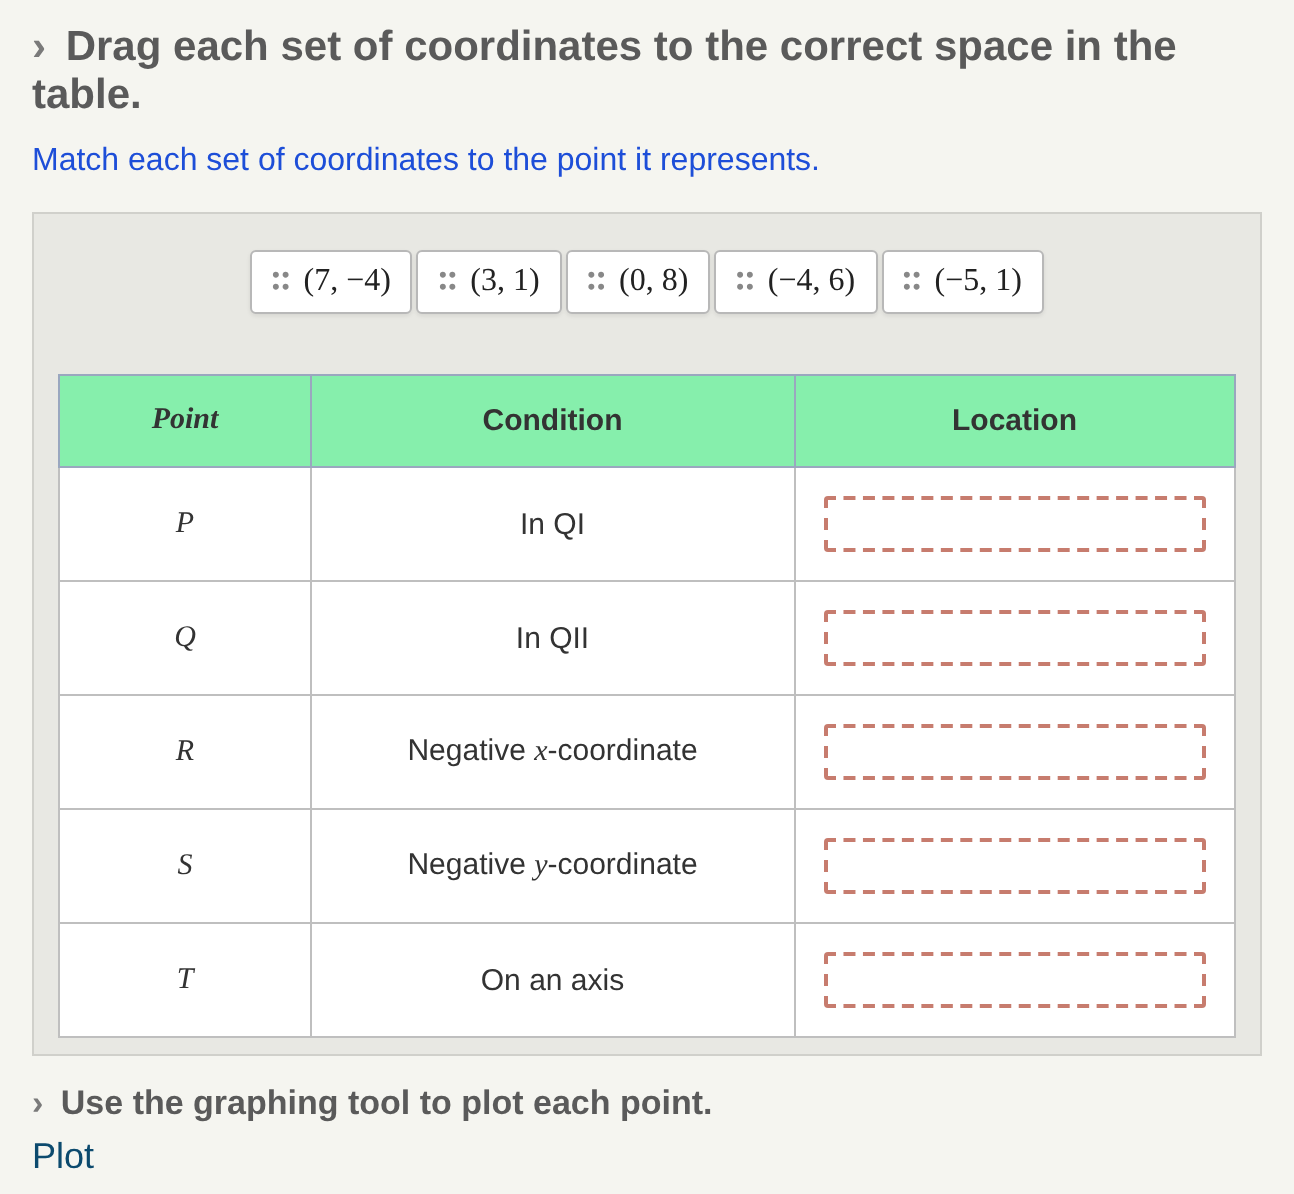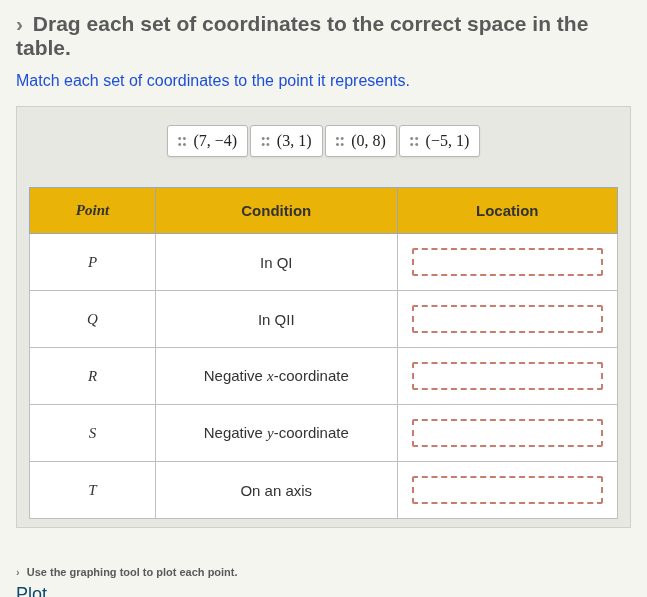--- a/index.html
+++ b/index.html
@@ -61,21 +61,21 @@
     .chip .val {
       font-family: 'Times New Roman', serif;
       color: #222;
     }
     table.match {
       width: 100%;
       border-collapse: collapse;
       background: #fff;
     }
     table.match th {
-      background: #eab308;
+      background: #86efac;
       border: 1px solid #9aa7bf;
       padding: 14px 20px;
       font-weight: 600;
       color: #333;
       font-size: 15px;
       text-align: center;
     }
     table.match td {
       border: 1px solid #bfbfbf;
       padding: 14px 8px;
@@ -89,24 +89,24 @@
     .loc-col { width: 210px; }
     .italic-var { font-style: italic; font-family: 'Times New Roman', serif; }
     .drop-zone {
       border: 2px dashed #c77c6e;
       height: 28px;
       margin: 0 6px;
       background: rgba(255,255,255,0.5);
       border-radius: 2px;
     }
     .footer-instruction {
-      font-size: 11px;
+      font-size: 17px;
       font-weight: 700;
       color: #5a5a5a;
-      margin-top: 38px;
+      margin-top: 14px;
     }
     .cutoff {
       font-size: 18px;
       color: #0c4a6e;
       margin-top: 6px;
     }
   </style>
 </head>
 <body>
 
@@ -126,20 +126,24 @@
     <div class="chip">
       <span class="dots"></span>
       <span class="val">(3, 1)</span>
     </div>
     <div class="chip">
       <span class="dots"></span>
       <span class="val">(0, 8)</span>
     </div>
     <div class="chip">
       <span class="dots"></span>
+      <span class="val">(−4, 6)</span>
+    </div>
+    <div class="chip">
+      <span class="dots"></span>
       <span class="val">(−5, 1)</span>
     </div>
   </div>
 
   <table class="match">
     <thead>
       <tr>
         <th class="point-col">Point</th>
         <th class="cond-col">Condition</th>
         <th class="loc-col">Location</th>

